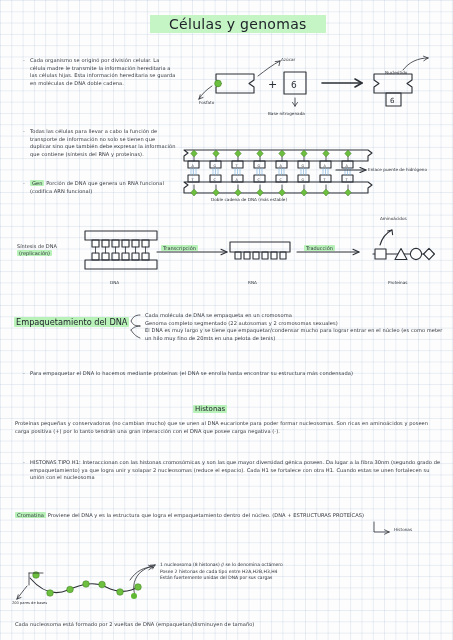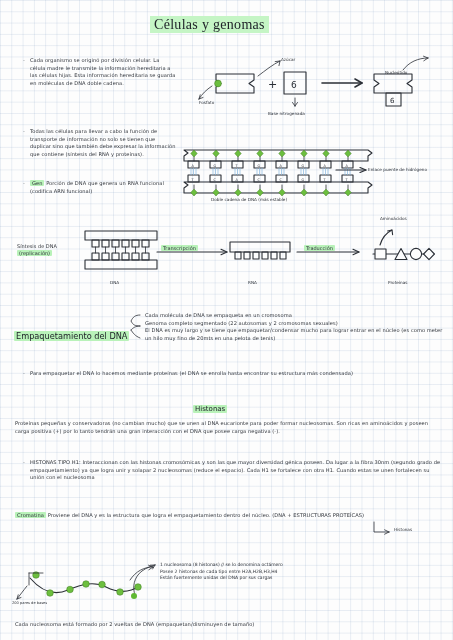--- a/index.html
+++ b/index.html
@@ -14,21 +14,21 @@
     width:453px;height:640px;
     background-color:#fdfdfd;
     background-image:
       linear-gradient(to right, rgba(120,150,190,0.16) 1px, transparent 1px),
       linear-gradient(to bottom, rgba(120,150,190,0.16) 1px, transparent 1px);
     background-size:11.3px 11.3px;
     color:#2b2f36;
   }
   .abs{position:absolute;}
   .hl{background:#b9f2b9;padding:0 2px;border-radius:1px;}
-  .hl-title{background:#c5f5c5;padding:1px 4px;font-family:Liberation Serif, serif;}
+  .hl-title{background:#c5f5c5;padding:1px 19px;}
   .txt{font-size:5.1px;line-height:7.6px;letter-spacing:.05px;color:#30343b;}
   .txt-sm{font-size:4.5px;line-height:6.6px;color:#30343b;}
   .lbl{font-size:5.0px;color:#30343b;}
   .lbl-sm{font-size:4.2px;color:#30343b;}
   .title{font-size:14px;letter-spacing:.3px;color:#20242a;}
   .sect{font-size:8.2px;color:#20242a;}
   .sect-sm{font-size:7px;color:#20242a;}
   svg{display:block;overflow:visible;}
   .ink{stroke:#2b2f36;fill:none;stroke-width:1.1;stroke-linecap:round;stroke-linejoin:round;}
   .ink-thin{stroke:#2b2f36;fill:none;stroke-width:.8;stroke-linecap:round;}
@@ -286,21 +286,21 @@
   </div>
   <div class="abs" style="left:378px;top:228px;">
     <svg width="22" height="18" viewBox="0 0 22 18">
         <path class="ink" d="M2,17 C4,10 8,5 14,2"></path>
         <path class="ink" d="M14,2 L9.6,3 M14,2 L14.6,6.6"></path>
       </svg>
   </div>
   <div class="abs lbl-sm" style="left:380px;top:216px;">Aminoácidos</div>
   <div class="abs lbl-sm" style="left:388px;top:280px;">Proteínas</div>
 
-  <div class="abs" style="left:14px;top:324px;">
+  <div class="abs" style="left:14px;top:310px;">
     <span class="sect hl">Empaquetamiento del DNA</span>
   </div>
   <div class="abs" style="left:129px;top:313px;">
     <svg width="12" height="30" viewBox="0 0 12 30">
       <path class="ink-thin" d="M11,2 C6,2 4,4 2,8 C4,12 6,13 11,13"></path>
       <path class="ink-thin" d="M11,13 C6,13 4,15 2,17"></path>
       <path class="ink-thin" d="M2,17 C4,20 6,23 11,25"></path>
     </svg>
   </div>
   <div class="abs" style="left:145px;top:312px;width:300px;">

